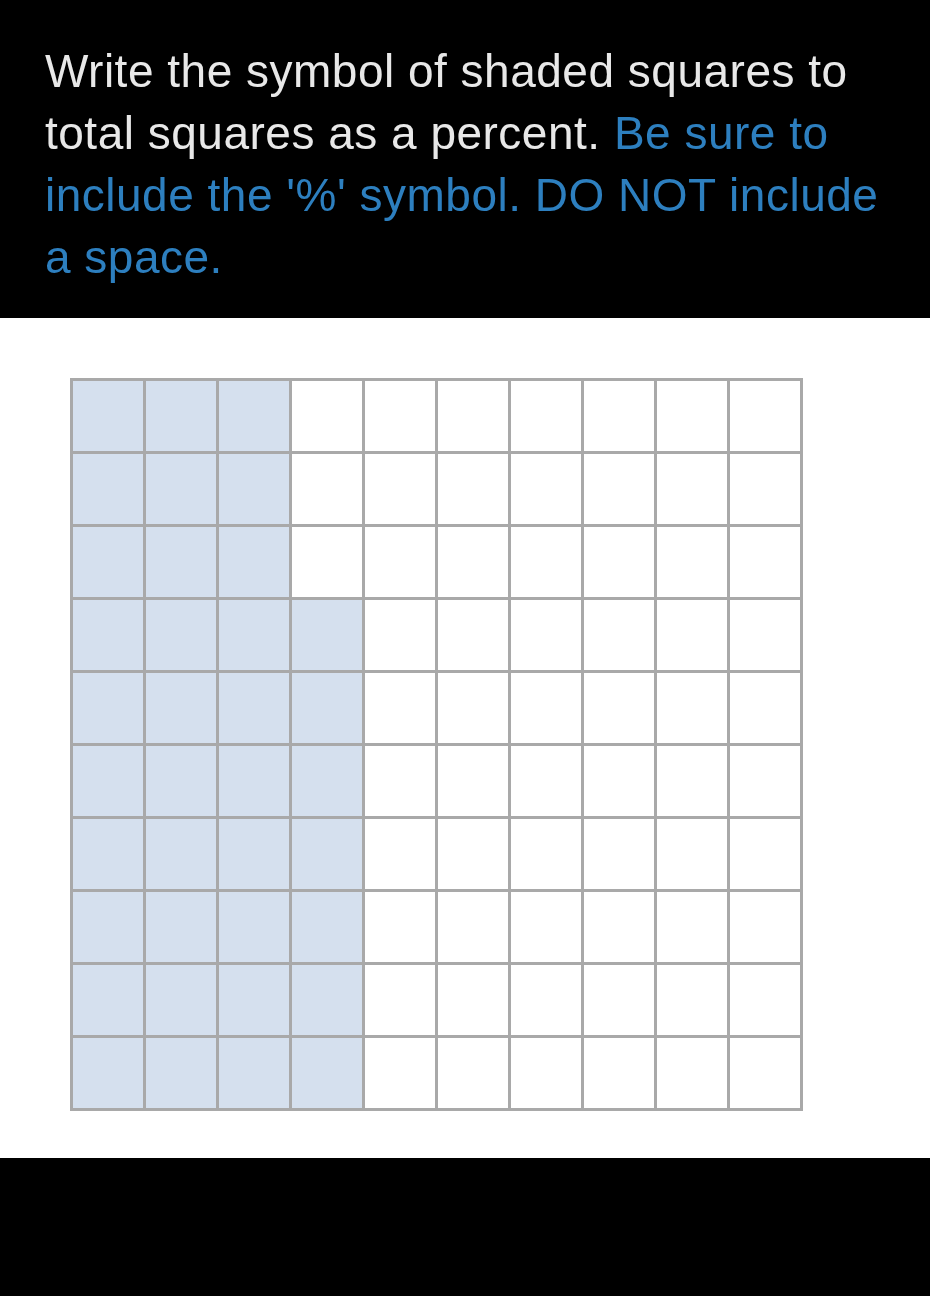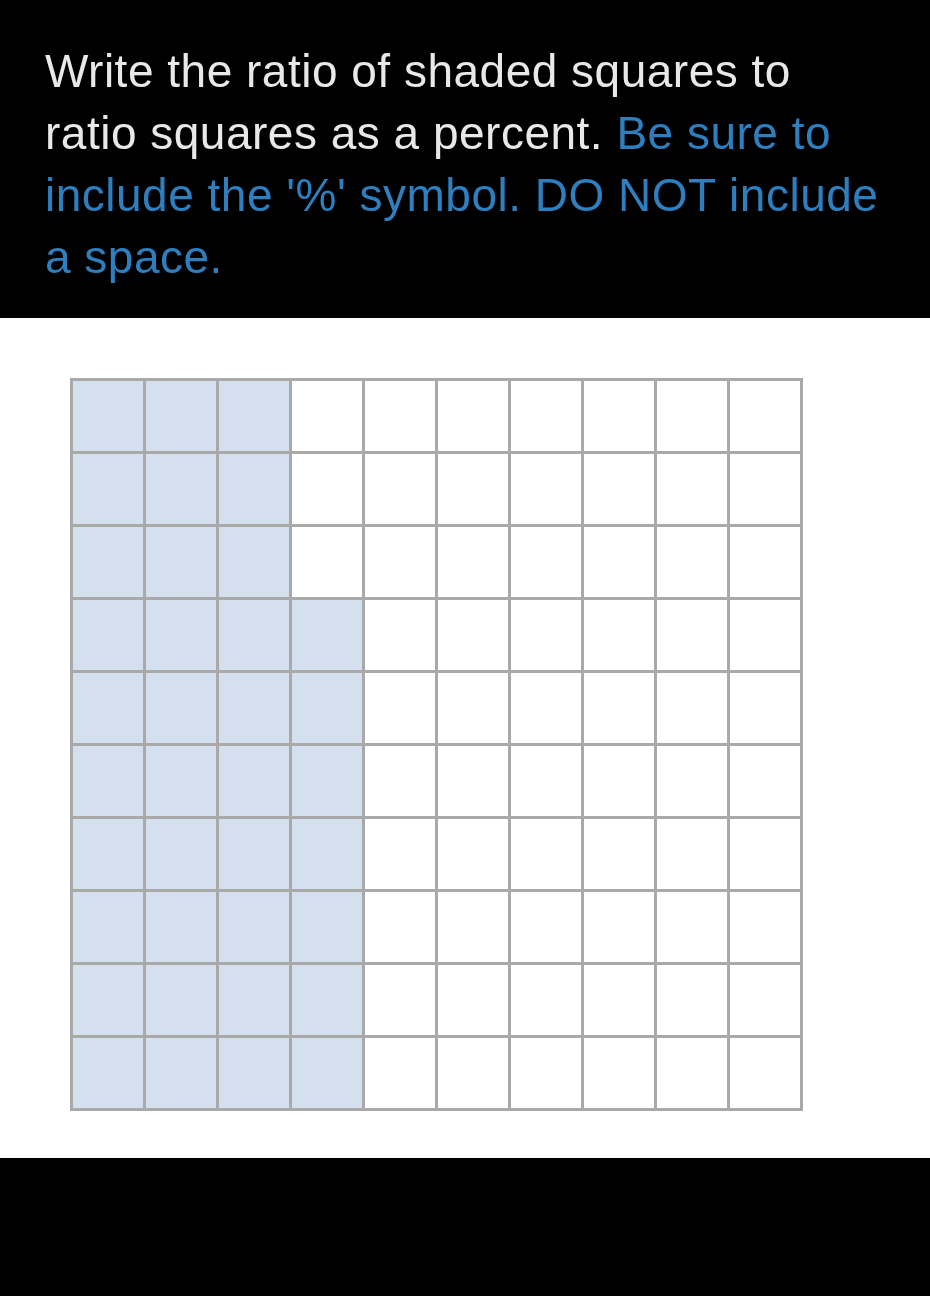--- a/index.html
+++ b/index.html
@@ -52,21 +52,21 @@
   .cell.shaded {
     background: #d5e0ee;
   }
 </style>
 </head>
 <body>
 
 <div class="page">
 
   <div class="question">
-    <span>Write the ratio of shaded squares to ratio squares as a percent. </span><span class="hint">Be sure to include the '%' symbol. DO NOT include a space.</span>
+    <span>Write the symbol of shaded squares to total squares as a percent. </span><span class="hint">Be sure to include the '%' symbol. DO NOT include a space.</span>
   </div>
 
   <div class="figure-area">
     <div class="grid" id="grid">
         <div class="cell shaded"></div>
         <div class="cell shaded"></div>
         <div class="cell shaded"></div>
         <div class="cell"></div>
         <div class="cell"></div>
         <div class="cell"></div>

